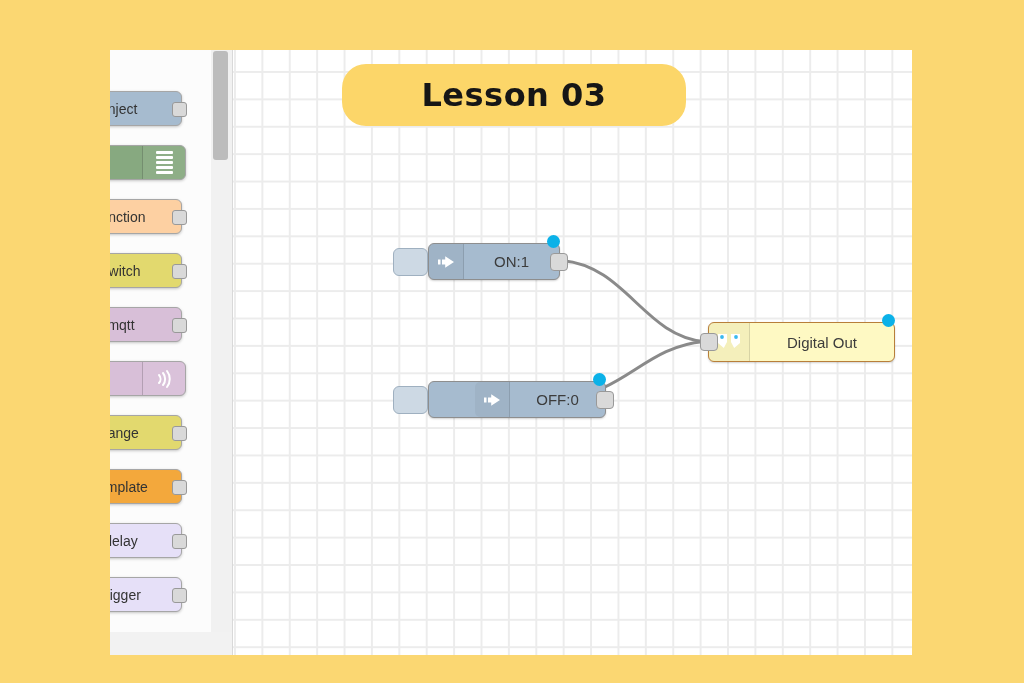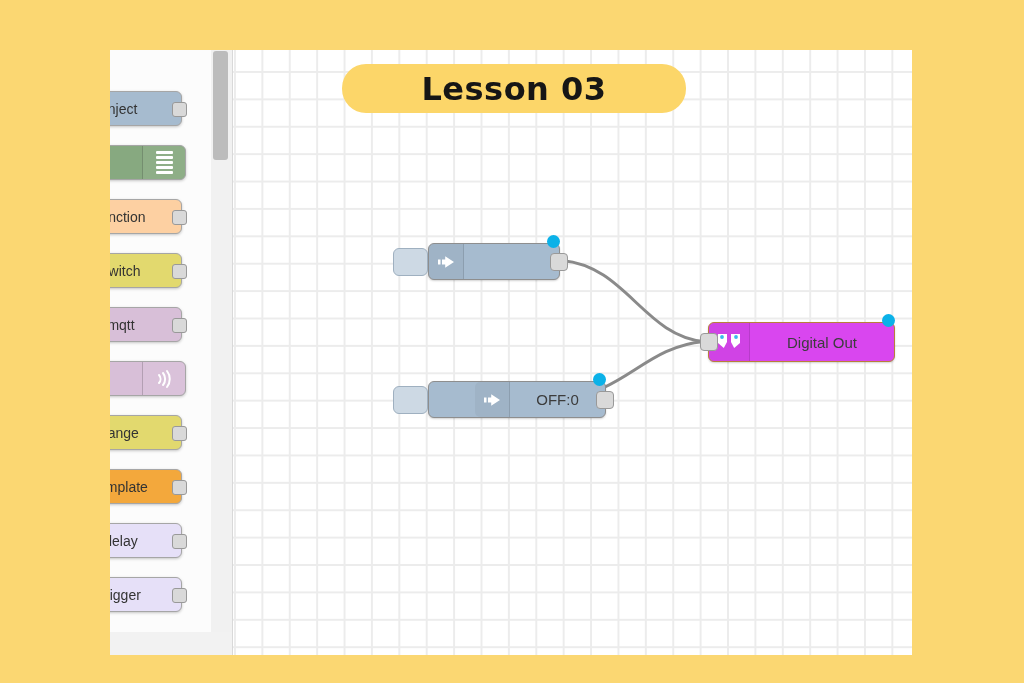--- a/index.html
+++ b/index.html
@@ -79,26 +79,26 @@
     position:absolute;width:13px;height:13px;border-radius:50%;
     top:-9px;left:calc(100% - 12px);
   }
   .inject-button{
     position:absolute;left:-36px;top:4px;width:33px;height:26px;
     background:#cdd9e4;border:1px solid #9fb0c0;border-radius:6px;
   }
 
   .node-on{left:318px;top:193px;width:130px;background:#A6BBCF;}
   .node-off{left:318px;top:331px;width:130px;background:#A6BBCF;padding-left:46px;}
-  .node-digital{left:598px;top:272px;width:185px;height:38px;background:#d946ef;border-color:#b87f3a;}
+  .node-digital{left:598px;top:272px;width:185px;height:38px;background:#fef9c3;border-color:#b87f3a;}
   .node-digital .ficon{width:40px;}
 
   
   .lesson-badge{
-    position:absolute;left:342px;top:64px;width:344px;height:49px;
+    position:absolute;left:342px;top:64px;width:344px;height:62px;
     border-radius:24px;
     display:flex;align-items:center;justify-content:center;
     font-family:"DejaVu Sans","Liberation Sans",sans-serif;
     font-weight:700;font-size:32px;color:#161616;letter-spacing:0.5px;
     z-index:10;
   }
 
   
   .bars{display:flex;flex-direction:column;gap:2px;}
   .bars span{display:block;width:17px;height:3px;background:#fff;border-radius:1px;}
@@ -116,20 +116,21 @@
   </svg>
 
   <div class="fnode node-on">
     <div class="inject-button"></div>
     <div class="ficon">
       <svg width="20" height="20" viewBox="0 0 20 20">
         <path d="M2 7.5h2.5v5H2z" fill="#fff"></path>
         <path d="M6 7.5h3.2V4.2L18 10l-8.8 5.8v-3.3H6z" fill="#fff"></path>
       </svg>
     </div>
+    <div class="flabel">ON:1</div>
     <div class="fport out"></div>
     <div class="status-dot" style="background: rgb(11, 177, 232);"></div>
   </div>
 
   <div class="fnode node-off">
     <div class="inject-button"></div>
     <div class="ficon">
       <svg width="20" height="20" viewBox="0 0 20 20">
         <path d="M2 7.5h2.5v5H2z" fill="#fff"></path>
         <path d="M6 7.5h3.2V4.2L18 10l-8.8 5.8v-3.3H6z" fill="#fff"></path>

